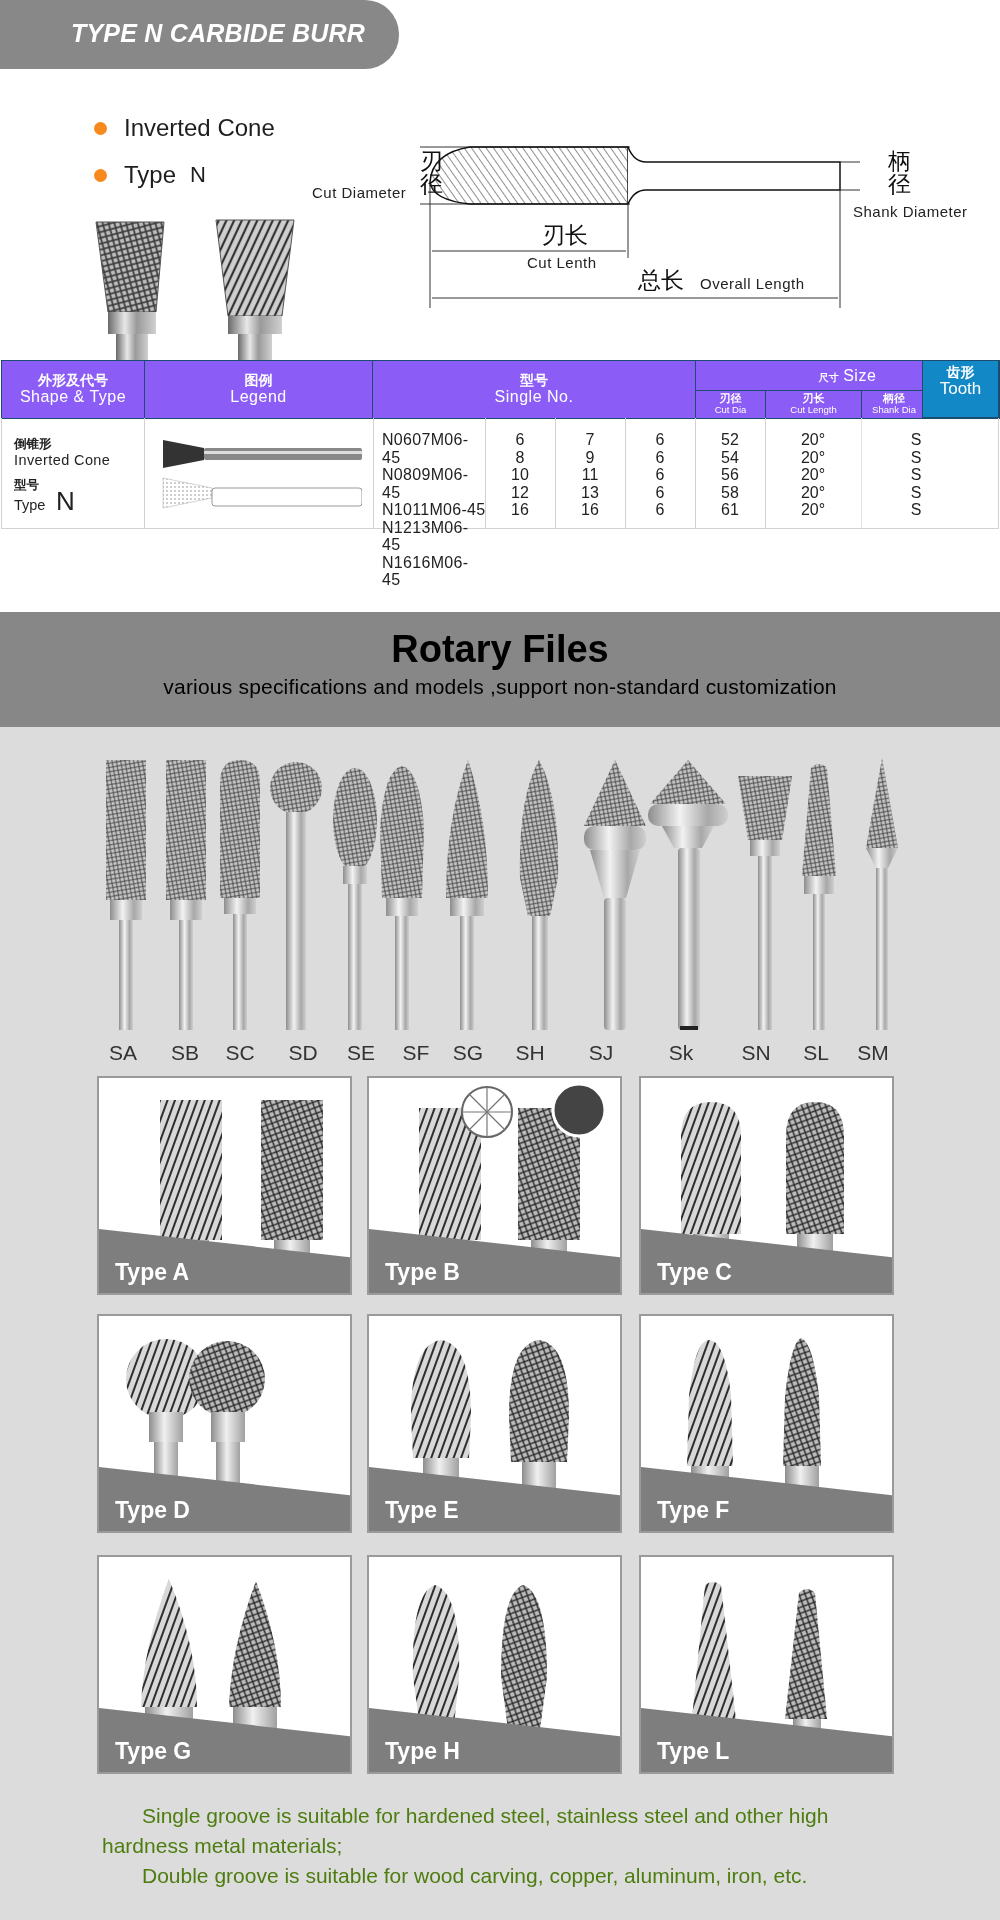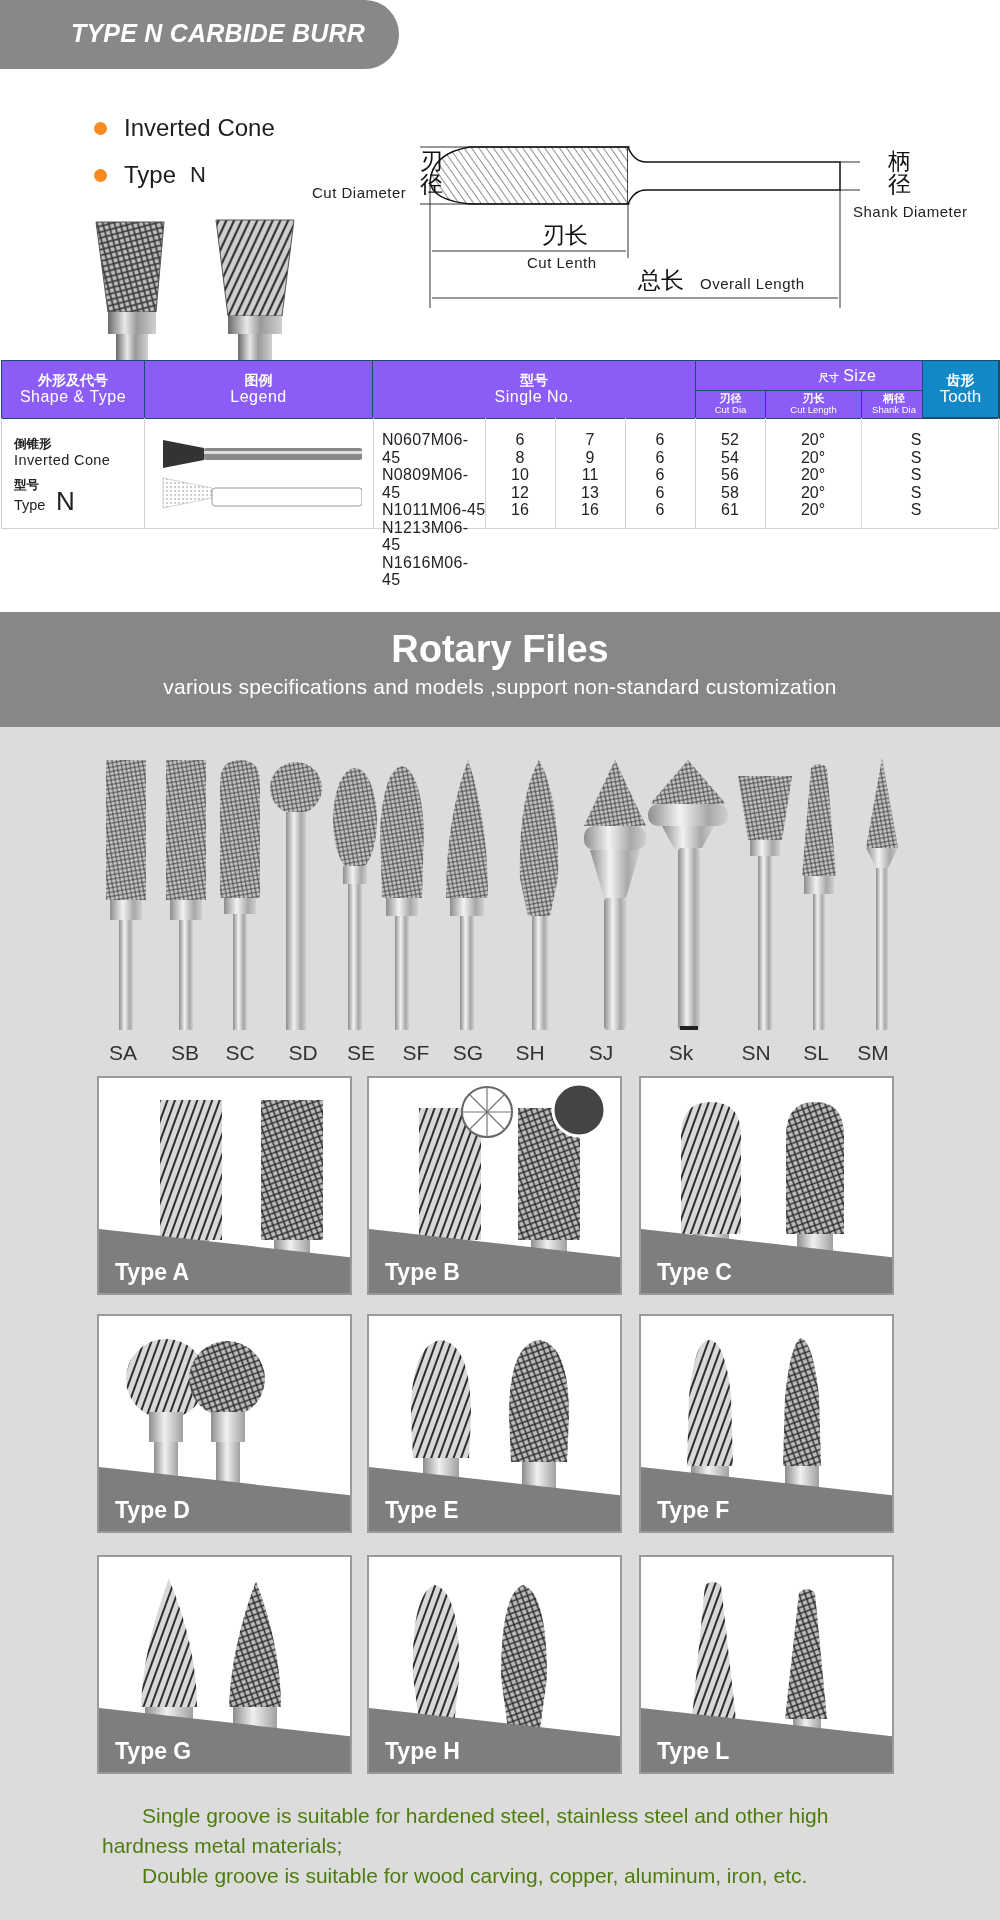--- a/index.html
+++ b/index.html
@@ -23,21 +23,21 @@
   table.spec { position: absolute; left: 1px; top: 360px; width: 998px; border-collapse: collapse; table-layout: fixed; }
   table.spec th { background: #8b5cf6; color: #fff; border: 1px solid #1d4d6e; font-weight: normal; text-align: center; line-height: 1.1; }
   table.spec th .cn { font-size: 14px; font-weight: bold; display: block; font-family: "DejaVu Sans", sans-serif; }
   table.spec th .en { font-size: 16px; display: block; letter-spacing: 0.5px; }
   table.spec th .cn-s { font-size: 11px; font-weight: bold; display: block; font-family: "DejaVu Sans", sans-serif; }
   table.spec th .en-s { font-size: 9.5px; display: block; }
   .col-vals { line-height: 17.5px; text-align: center; padding-top: 8px; padding-bottom: 6px; }
   .order-vals { line-height: 17.5px; text-align: left; padding-left: 9px; letter-spacing: 0.3px; }
 
   
-  .banner { left: 0; top: 612px; width: 1000px; height: 115px; background: #878787; color: #ffffff; text-align: center; }
+  .banner { left: 0; top: 612px; width: 1000px; height: 115px; background: #878787; color: #000000; text-align: center; }
   .banner .t { font-size: 38px; font-weight: bold; margin-top: 16px; }
   .banner .s { font-size: 21px; margin-top: 4px; letter-spacing: 0.2px; }
   .gray-area { left: 0; top: 727px; width: 1000px; height: 1193px; background: #dcdcdc; }
 
   .burr-label { font-size: 21px; color: #333; position: absolute; top: 1041px; width: 60px; text-align: center; }
 
   
   .card { position: absolute; width: 255px; height: 219px; background: #fff; border: 2px solid #9a9a9a; overflow: hidden; }
   .card .band { position: absolute; left: 0; bottom: 0; width: 100%; height: 64px; background: #7e7e7e; clip-path: polygon(0 0, 100% 44%, 100% 100%, 0 100%); }
   .card .lbl { position: absolute; left: 16px; bottom: 7px; color: #fff; font-weight: bold; font-size: 23px; }
@@ -159,21 +159,21 @@
           <span class="cn-s">柄径</span>
           <span class="en-s">Shank Dia</span>
         </th>
     <th>
           <span class="cn-s">总长</span>
           <span class="en-s">Overall Length</span>
         </th>
   </tr>
 </tbody>
   </table>
-<div class="abs" style="left:922px; top:360px; width:77px; height:58px; background:#1288c6; border:1px solid #1d4d6e; color:#fff; text-align:center; padding-top:12px; line-height:1.1;">
+<div class="abs" style="left:922px; top:360px; width:77px; height:58px; background:#1288c6; border:1px solid #1d4d6e; color:#fff; text-align:center; padding-top:4px; line-height:1.1;">
   <span style="display:block;font-size:14px;font-weight:bold;font-family:'DejaVu Sans',sans-serif;">齿形</span>
   <span style="display:block;font-size:17px;">Tooth</span>
 </div>
 
 <div class="abs" style="left:1px; top:418px; width:998px; height:111px; border:1px solid #d2d2d2; border-top:none;">
   <div class="abs" style="left:12px; top:17px; line-height:17px;">
     <div style="font-size:12.5px; font-weight:bold; font-family:'DejaVu Sans',sans-serif;">倒锥形</div>
     <div style="font-size:14.5px; letter-spacing:0.4px;">Inverted Cone</div>
     <div style="font-size:12.5px; font-weight:bold; margin-top:7px; font-family:'DejaVu Sans',sans-serif;">型号</div>
     <div><span style="font-size:14.5px;">Type</span> <span style="font-size:26px; margin-left:6px;">N</span></div>

